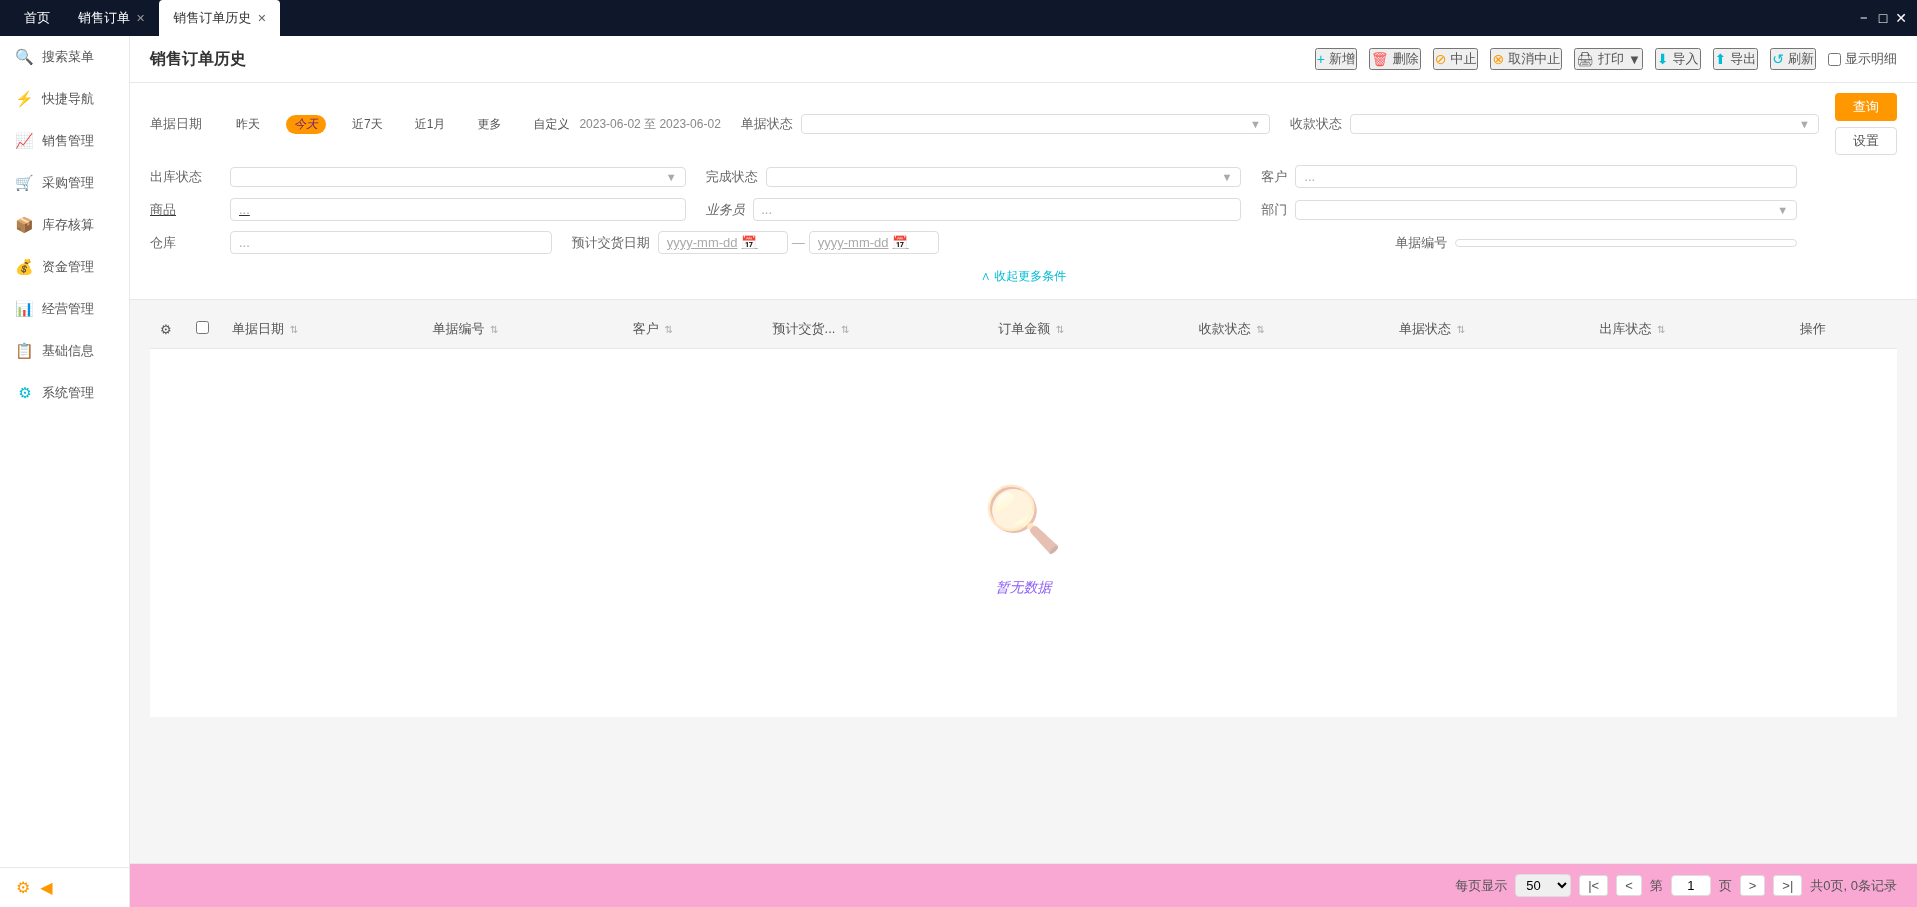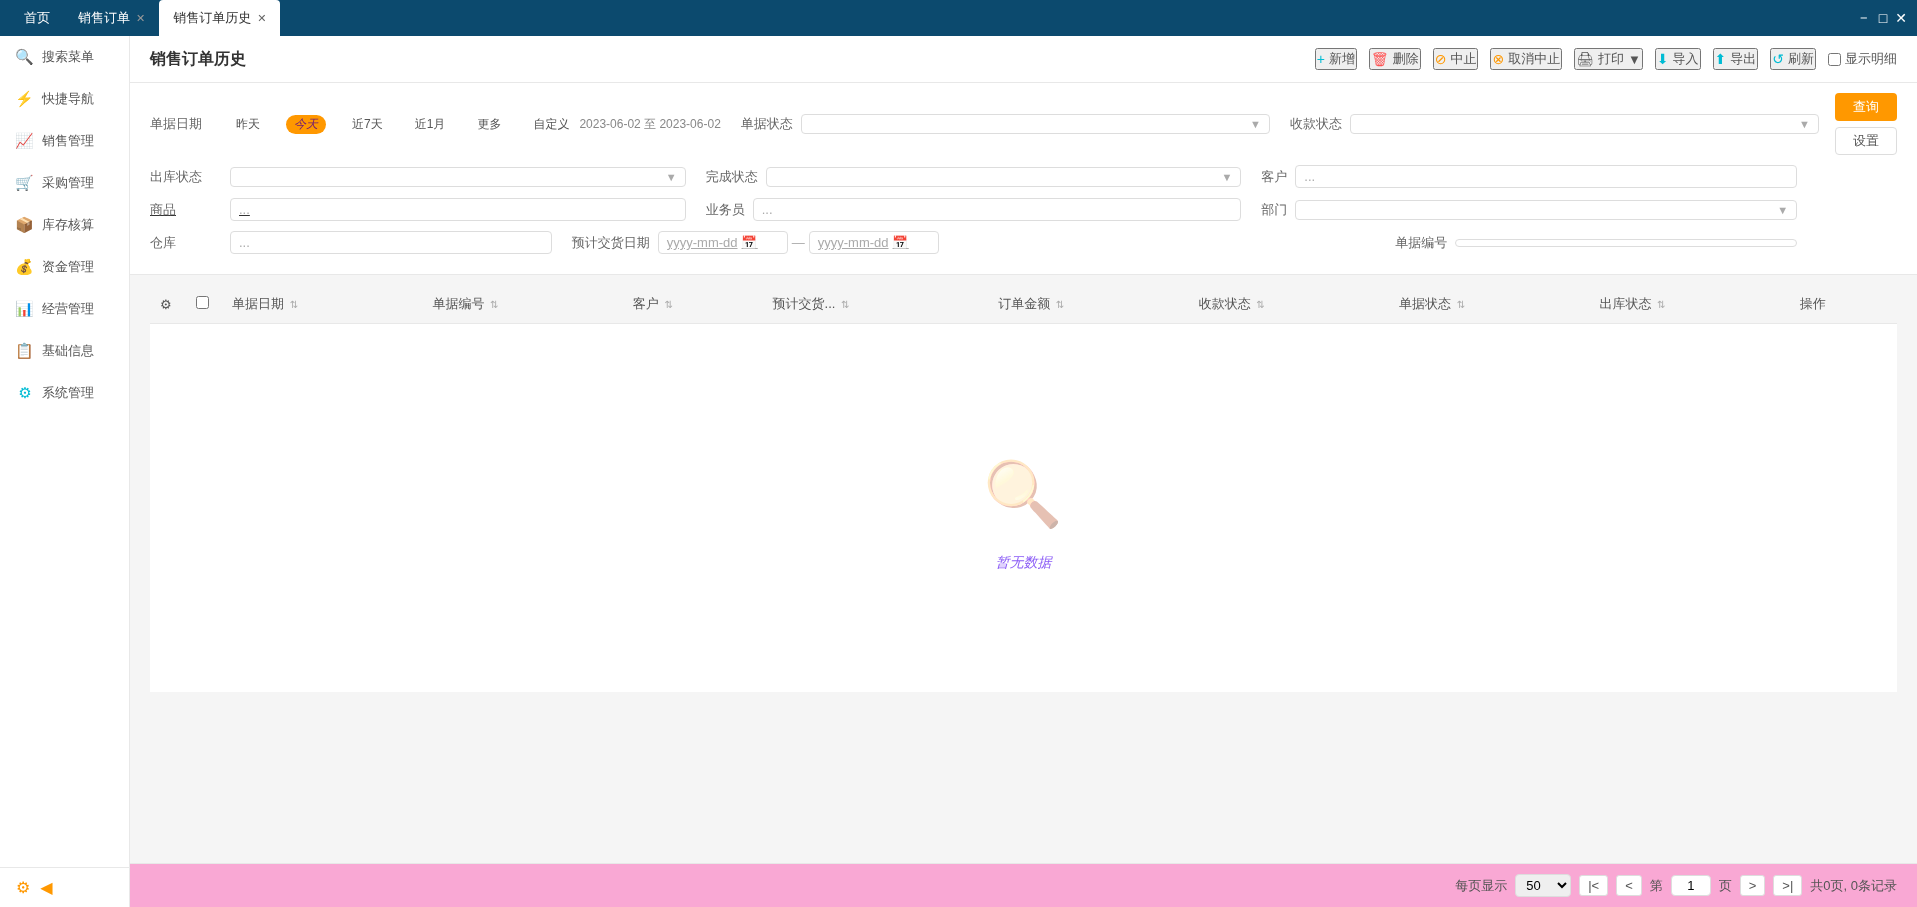--- a/index.html
+++ b/index.html
@@ -1,19 +1,19 @@
 <!DOCTYPE html>
 <html><head>
   <meta charset="utf-8">
   <style>
     * { margin: 0; padding: 0; box-sizing: border-box; }
     body { font-family: 'Microsoft YaHei', Arial, sans-serif; font-size: 13px; background: #f5f5f5; color: #333; display: flex; flex-direction: column; height: 907px; overflow: hidden; }
 
     
-    .top-bar { background: #0c4a6e; height: 36px; display: flex; align-items: center; padding: 16px 10px; gap: 0; flex-shrink: 0; }
+    .top-bar { background: #0f172a; height: 36px; display: flex; align-items: center; padding: 16px 10px; gap: 0; flex-shrink: 0; }
     .tab-item { display: flex; align-items: center; padding: 0 14px; height: 36px; font-size: 13px; color: #fff; cursor: pointer; position: relative; gap: 6px; }
     .tab-item.home { background: transparent; }
     .tab-item.active { background: #fff; color: #333; border-radius: 4px 4px 0 0; }
     .tab-item .close-icon { font-size: 11px; color: #999; cursor: pointer; }
     .tab-item.active .close-icon { color: #666; }
     .top-bar-right { margin-left: auto; display: flex; align-items: center; gap: 8px; }
     .top-bar-right .icon-btn { color: #fff; font-size: 14px; cursor: pointer; }
 
     
     .main-layout { display: flex; flex: 1; overflow: hidden; }
@@ -272,21 +272,21 @@
         <div style="width:100px;"></div>
       </div>
 
       <div class="filter-row">
         <div style="display:flex;align-items:center;flex:1;text-decoration:underline;">
           <span class="filter-label">商品</span>
           <div class="filter-select" style="flex:1;">
             <span class="fs-text">...</span>
           </div>
         </div>
-        <div style="display:flex;align-items:center;flex:1;margin-left:20px;">
+        <div style="display:flex;align-items:center;flex:1;margin-left:20px;font-style:italic;">
           <span style="color:#666;font-size:13px;margin-right:8px;">业务员</span>
           <div class="filter-select" style="flex:1;">
             <span class="fs-text">...</span>
           </div>
         </div>
         <div style="display:flex;align-items:center;flex:1;margin-left:20px;">
           <span style="color:#666;font-size:13px;margin-right:8px;">部门</span>
           <div class="filter-select" style="flex:1;">
             <span class="fs-text"></span>
             <span class="arrow">▼</span>
@@ -316,20 +316,23 @@
         </div>
         <div style="display:flex;align-items:center;flex:1;margin-left:20px;">
           <span style="color:#666;font-size:13px;margin-right:8px;">单据编号</span>
           <div class="filter-select" style="flex:1;">
             <span class="fs-text"></span>
           </div>
         </div>
         <div style="width:100px;"></div>
       </div>
 
+      <div class="collapse-bar">
+        <span>∧ 收起更多条件</span>
+      </div>
     </div>
 
     <div class="table-area">
       <table class="data-table">
         <thead>
           <tr>
             <th class="table-settings">⚙</th>
             <th class="table-check"><input type="checkbox" style=""></th>
             <th>
               <span>单据日期</span>

